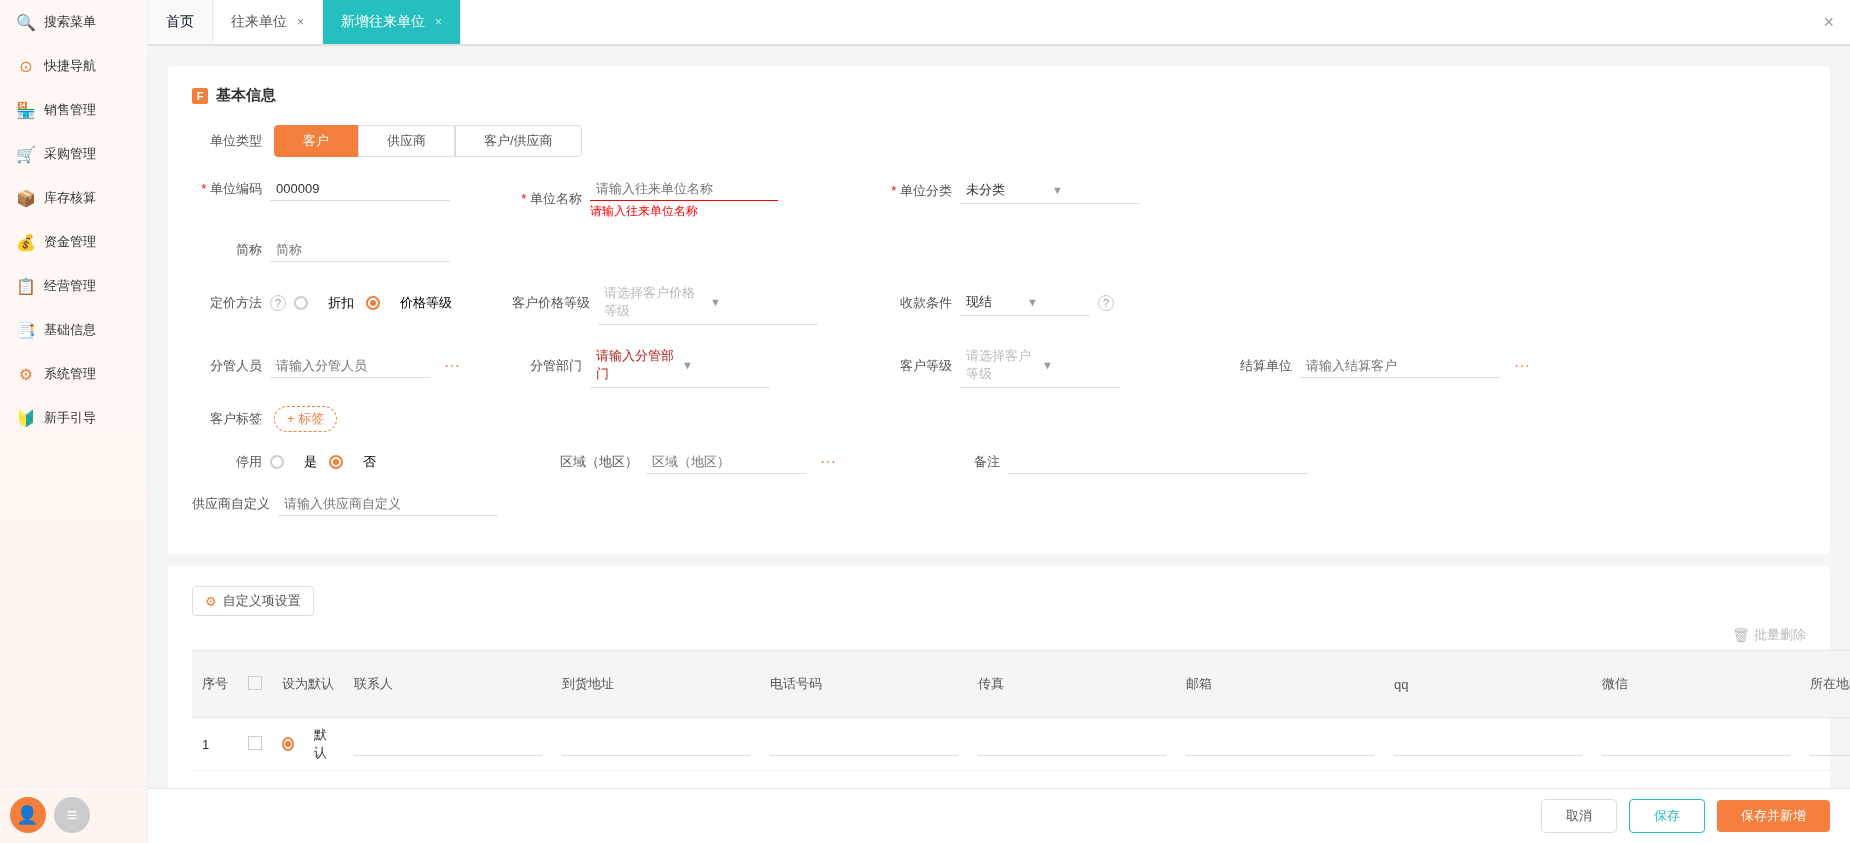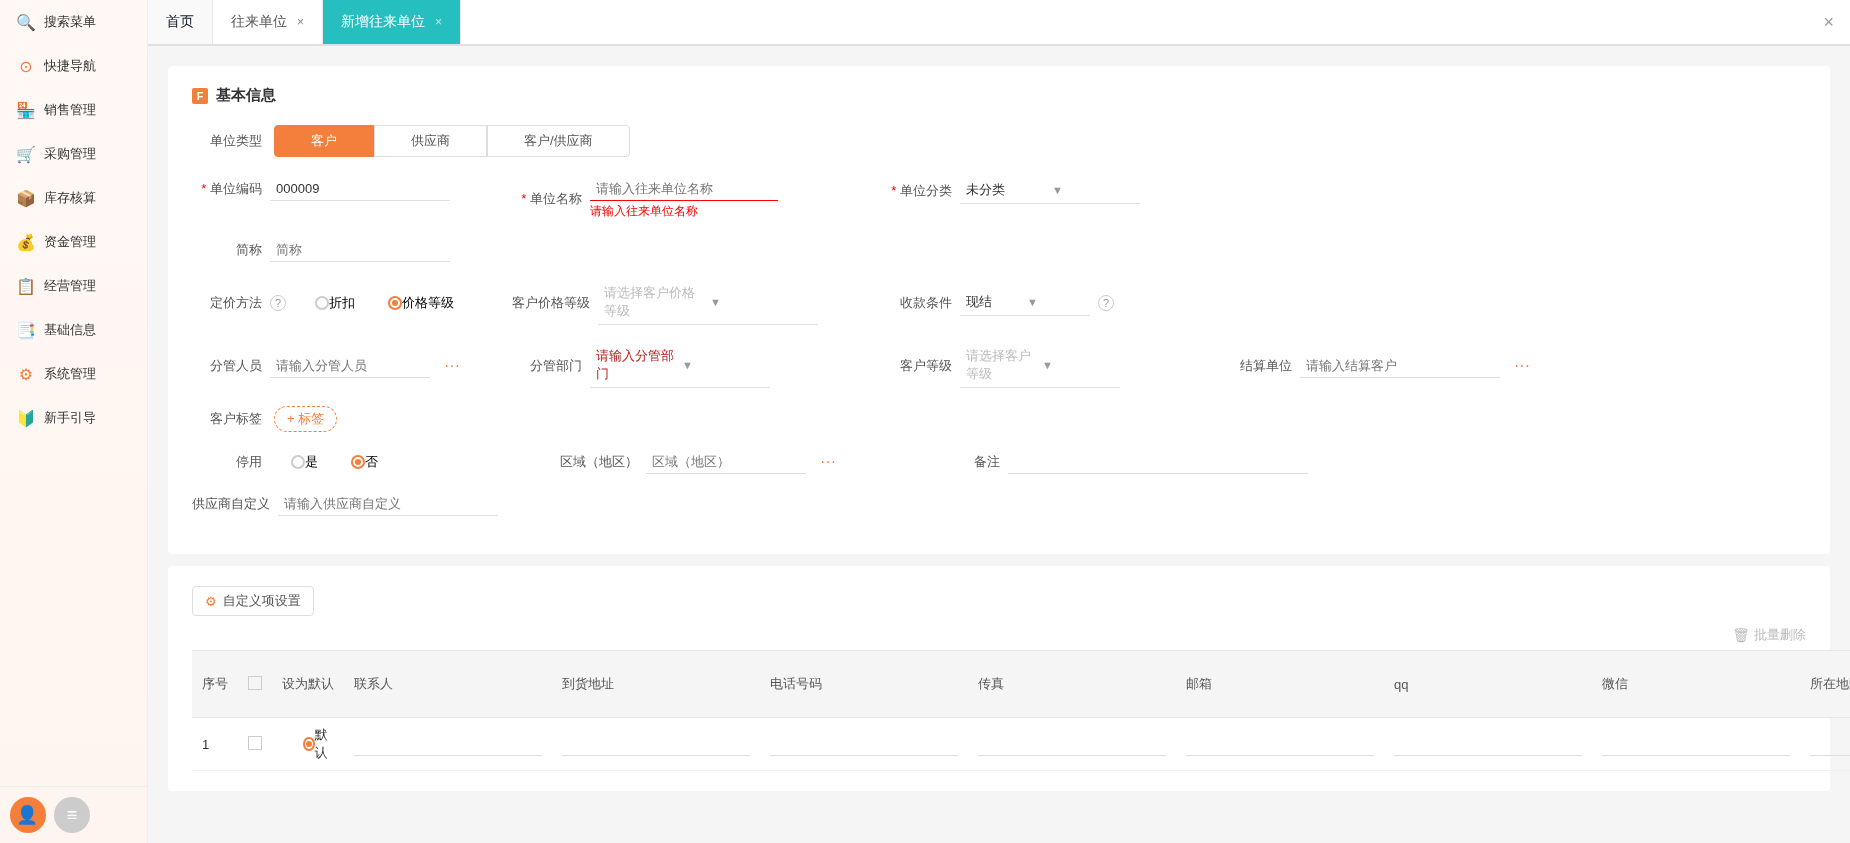--- a/index.html
+++ b/index.html
@@ -134,21 +134,21 @@
       padding: 20px 24px;
       margin-bottom: 12px;
     }
 
     
     .type-buttons {
       display: flex;
       gap: 0;
     }
     .type-btn {
-      padding: 6px 36px;
+      padding: 6px 28px;
       border: 1px solid #ddd;
       background: #fff;
       cursor: pointer;
       font-size: 13px;
       color: #555;
     }
     .type-btn:first-child { border-radius: 4px 0 0 4px; }
     .type-btn:last-child { border-radius: 0 4px 4px 0; }
     .type-btn.active {
       background: #f47e3c;
@@ -214,21 +214,21 @@
       cursor: pointer;
       color: #333;
       font-size: 13px;
       gap: 4px;
       min-width: 0;
     }
     .form-select span { flex: 1; }
     .chevron-icon { color: #999; font-size: 11px; }
 
     .radio-group { display: flex; align-items: center; gap: 12px; }
-    .radio-item { display: flex; align-items: center; gap: 0; cursor: pointer; margin-left: 21px; }
+    .radio-item { display: flex; align-items: center; gap: 20px; cursor: pointer; }
     .radio-circle {
       width: 14px; height: 14px;
       border-radius: 50%;
       border: 2px solid #ccc;
       display: flex; align-items: center; justify-content: center;
     }
     .radio-circle.checked { border-color: #f47e3c; }
     .radio-circle.checked::after {
       content: '';
       width: 6px; height: 6px;
@@ -630,14 +630,19 @@
             <td><input class="form-input" type="text" style=""></td>
             <td><input class="form-input" type="text" style=""></td>
 
           </tr>
         </tbody>
       </table>
     </div>
 
   </div>
 
+  <div class="bottom-bar">
+    <button class="btn-cancel">取消</button>
+    <button class="btn-save">保存</button>
+    <button class="btn-save-new">保存并新增</button>
+  </div>
 
 </div>
 
 </body></html>

